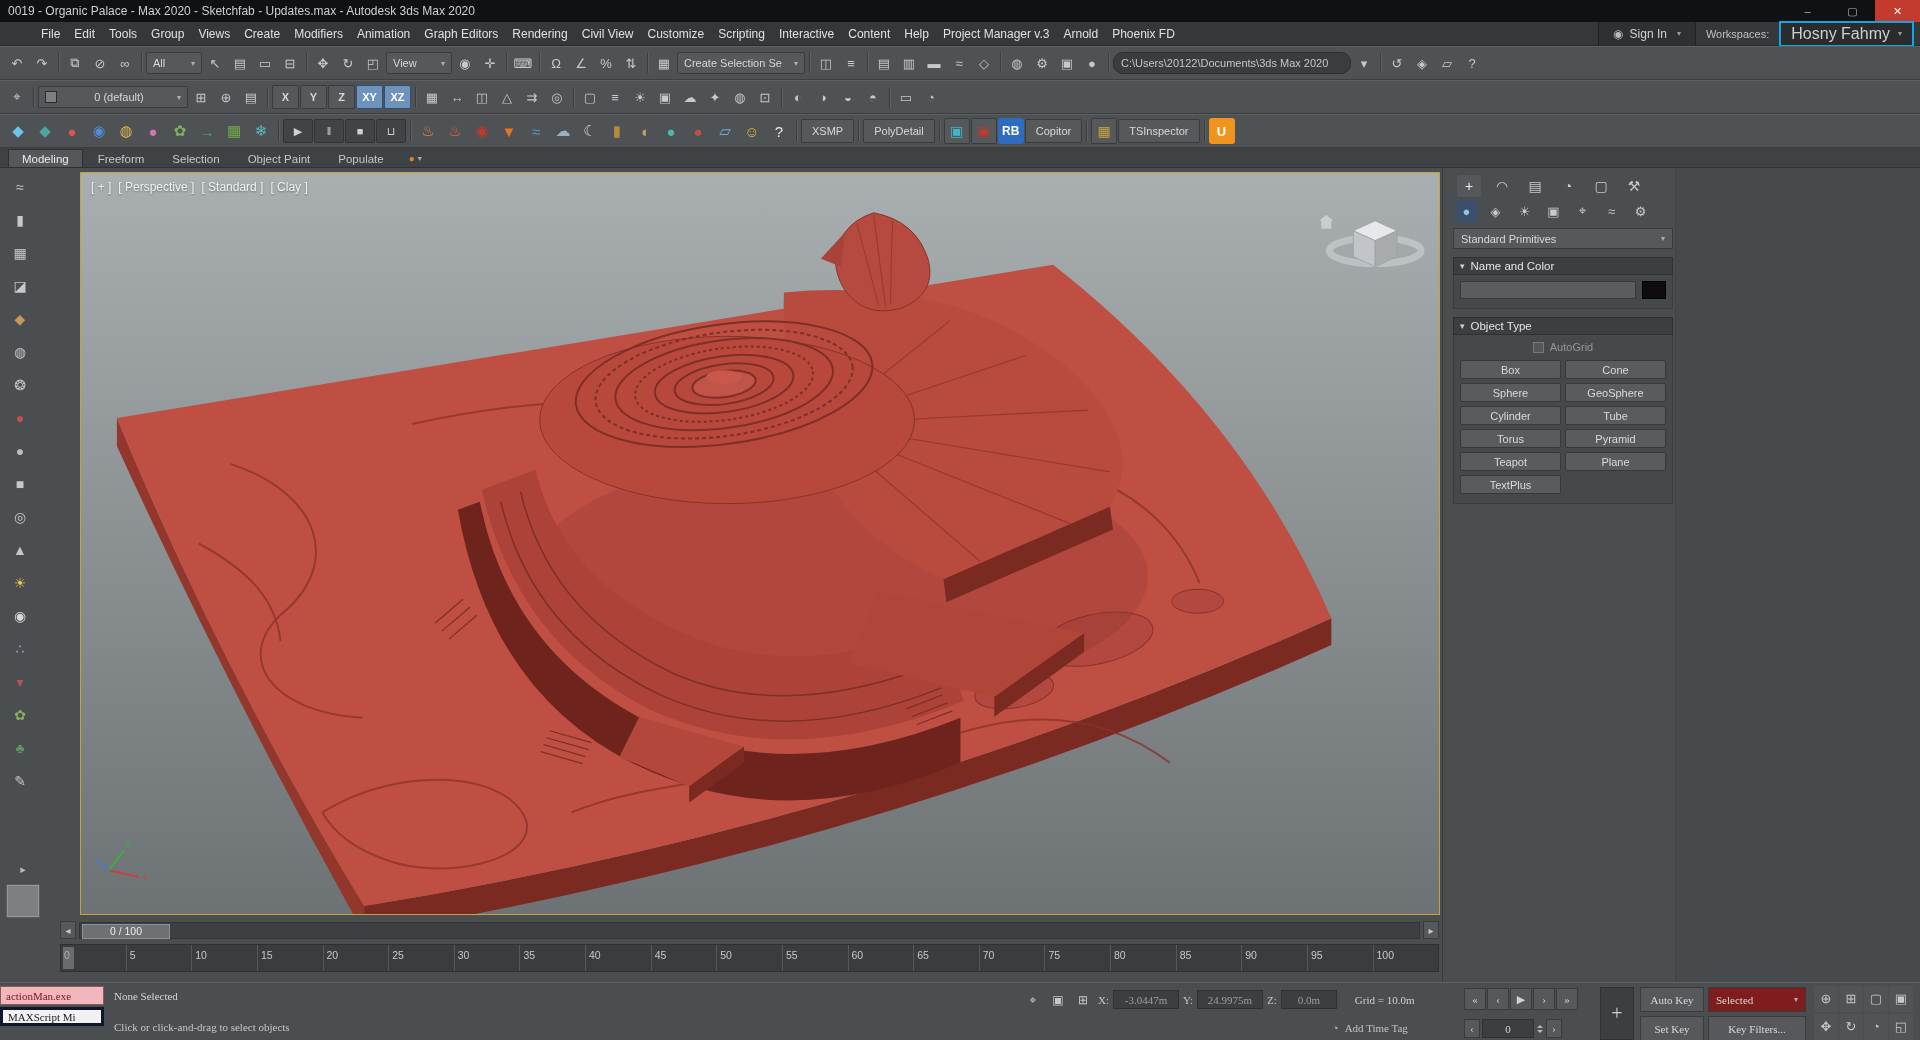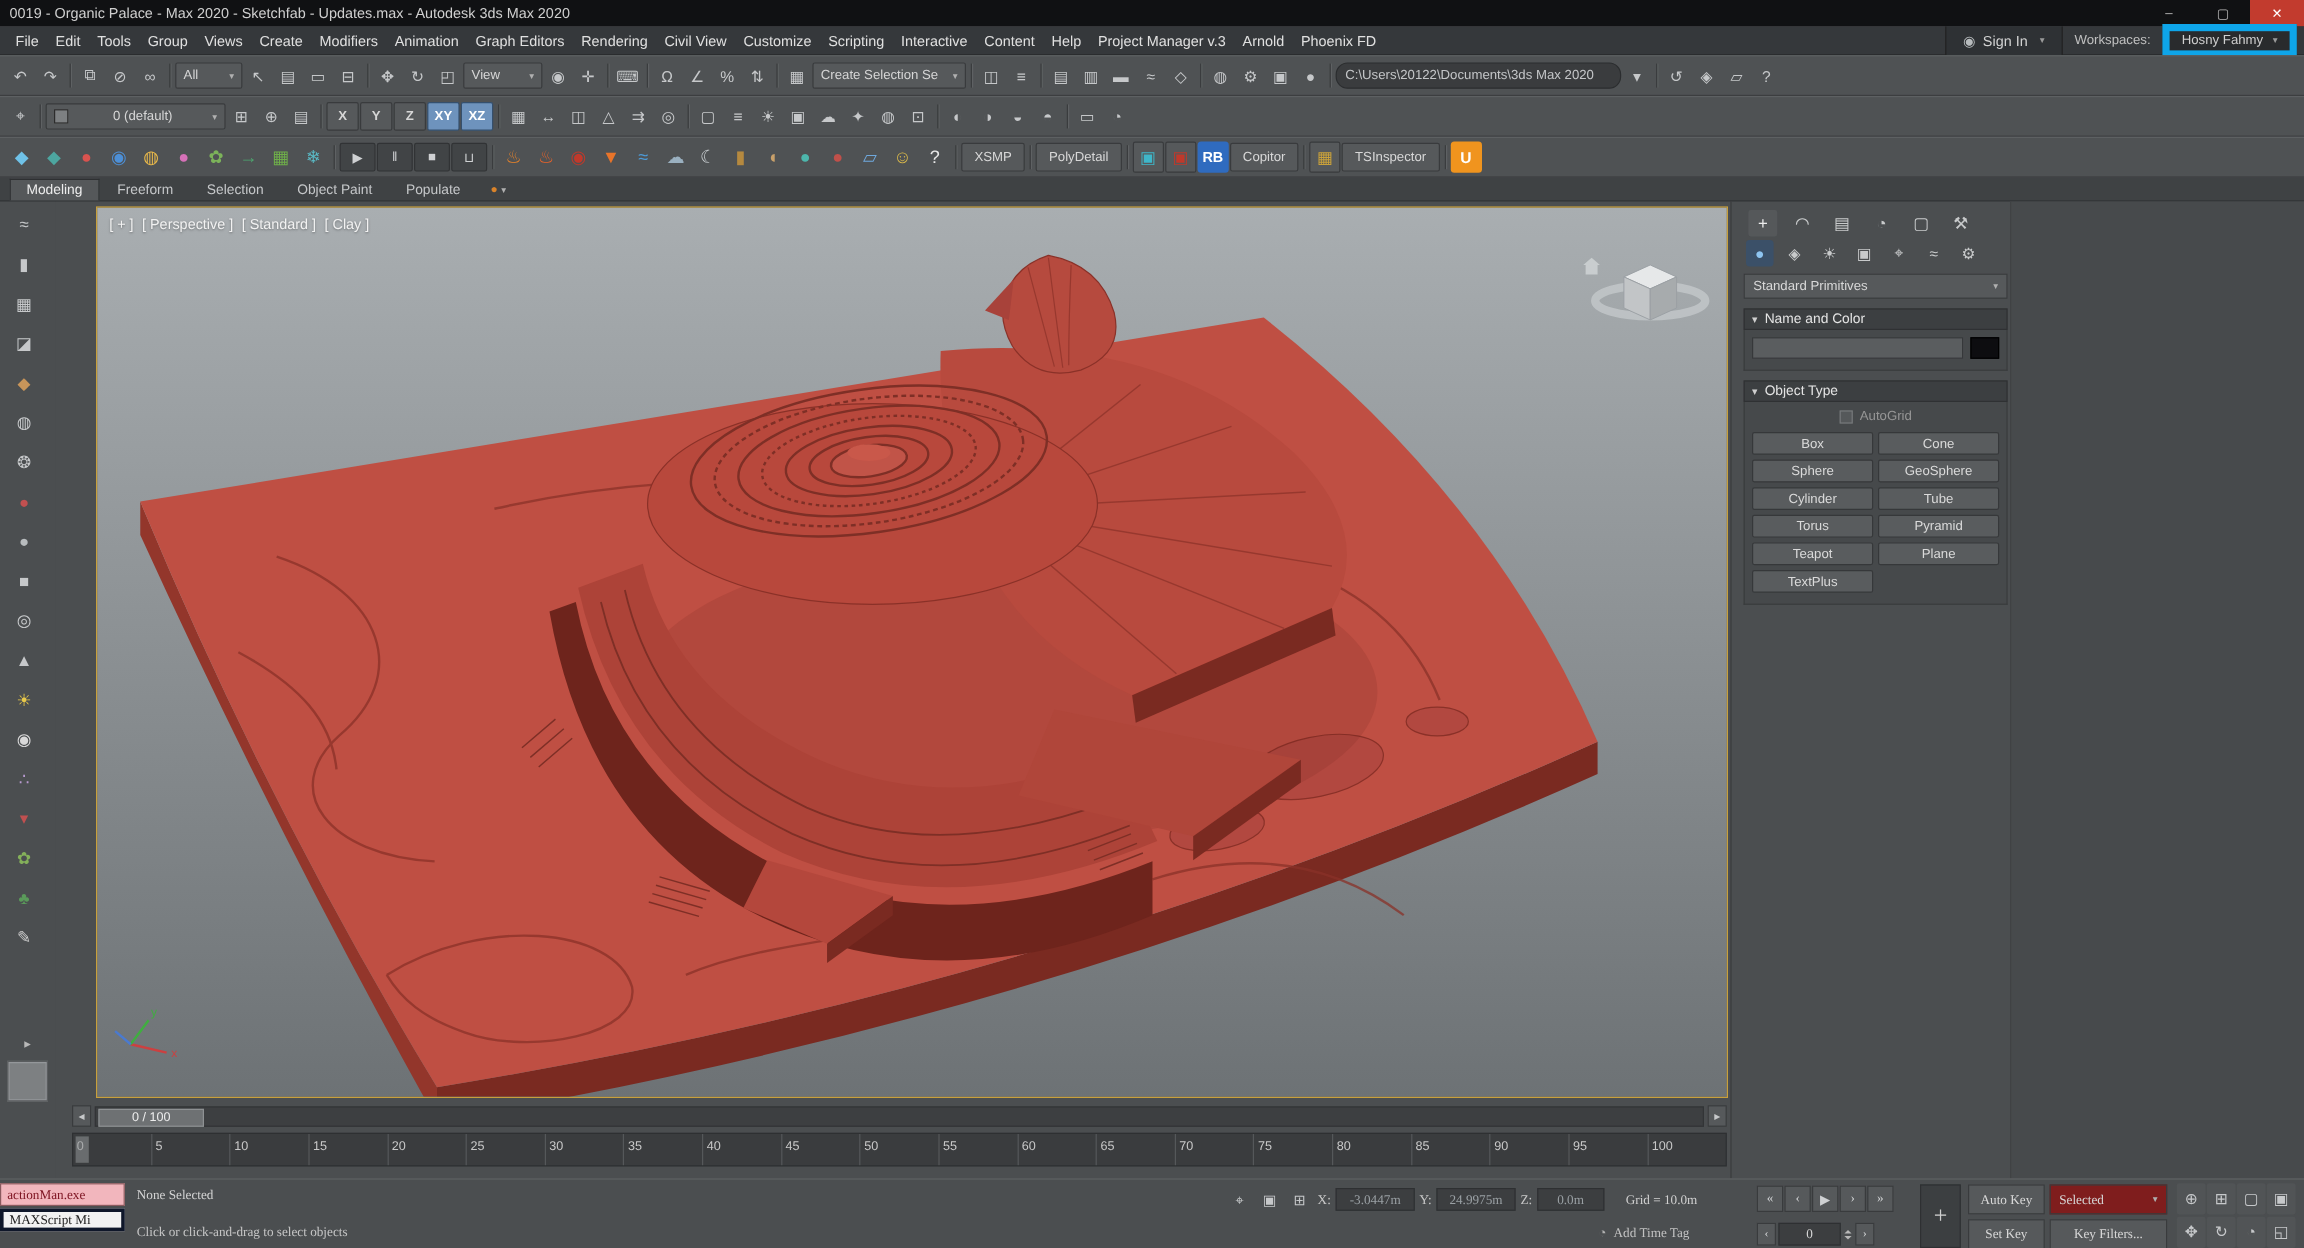--- a/index.html
+++ b/index.html
@@ -11,28 +11,28 @@
     user-select:none;
   }
   
   .titlebar { height:22px; background:#101113; display:flex; align-items:center; padding-left:8px; flex:none; }
   .titlebar .title { font-size:12px; color:#cfcfcf; white-space:nowrap; }
   .win-controls { margin-left:auto; display:flex; height:22px; }
   .win-btn { width:45px; height:22px; display:flex; align-items:center; justify-content:center; color:#b8b8b8; font-size:11px; }
   .win-btn.close { background:#c23b2e; color:#fff; }
   
   .menubar { height:24px; background:#35383b; display:flex; align-items:center; padding:0 6px; flex:none; border-bottom:1px solid #2a2c2e; }
-  .menus { display:flex; align-items:center; }
+  .menus { display:flex; align-items:center;margin-left:28px; }
   .menu-item { padding:3px 7px; font-size:12px; color:#e0e0e0; white-space:nowrap; }
   .menubar-right { margin-left:auto; display:flex; align-items:center; gap:10px; }
   .signin { display:flex; align-items:center; gap:6px; padding:0 14px; height:24px; background:#2e3134; border-left:1px solid #222; border-right:1px solid #222; }
   .signin::after { content:"▾"; font-size:8px; color:#9a9a9a; margin-left:4px; }
   .person-ico { color:#b8bcbe; font-size:12px; }
   .ws-label { color:#c0c0c0; font-size:11px; }
-  .ws-value { background:#292b2d; border:6px solid #0ea5e9; padding:2px 10px; font-size:11px; color:#cfcfcf; min-width:110px; display:flex; align-items:center; }
+  .ws-value { background:#292b2d; border:2px solid #0ea5e9; padding:2px 10px; font-size:16px; color:#cfcfcf; min-width:110px; display:flex; align-items:center; }
   .ws-value::after { content:"▾"; font-size:8px; color:#9a9a9a; margin-left:auto; padding-left:8px; }
   
   .tbar { height:34px; background:#4f5254; display:flex; align-items:center; padding:0 5px; gap:1px; flex:none;
           border-top:1px solid #5d6062; border-bottom:1px solid #3c3e40; white-space:nowrap; overflow:hidden; }
   .titem { min-width:24px; height:24px; display:flex; align-items:center; justify-content:center; color:#c6c8ca; font-size:13px; flex:none; border-radius:2px; }
   .titem.sep { min-width:7px; width:7px; height:24px; position:relative; }
   .titem.sep::before { content:""; position:absolute; left:3px; top:2px; bottom:2px; width:1px; background:#3a3c3e; box-shadow:1px 0 0 #5e6163; }
   .titem.dd, .titem.layerdd { background:#56595b; border:1px solid #393b3d; height:22px; padding:0 6px; justify-content:space-between; font-size:11px; gap:6px; min-width:50px; color:#d6d6d6; }
   .titem.dd::after, .titem.layerdd::after { content:"▾"; font-size:8px; color:#b0b0b0; }
   .titem.layerdd::before { content:""; width:10px; height:10px; background:#7d8082; border:1px solid #2c2c2c; margin-right:4px; flex:none; }

